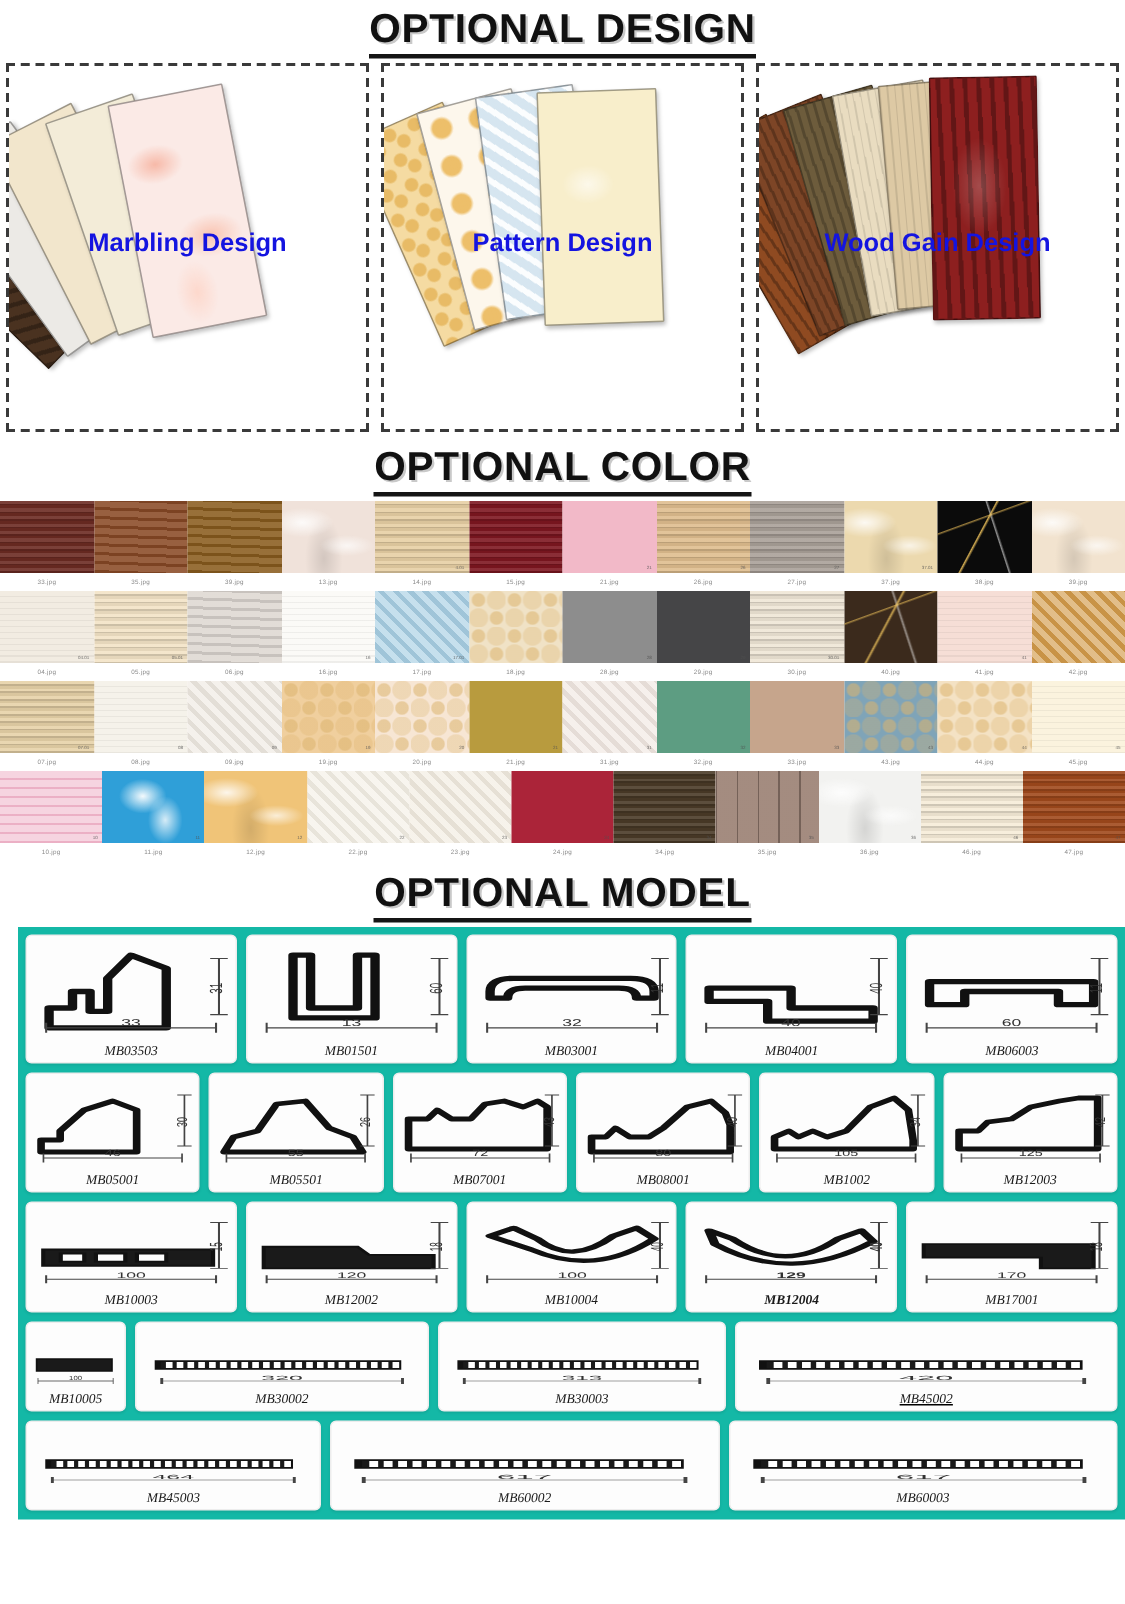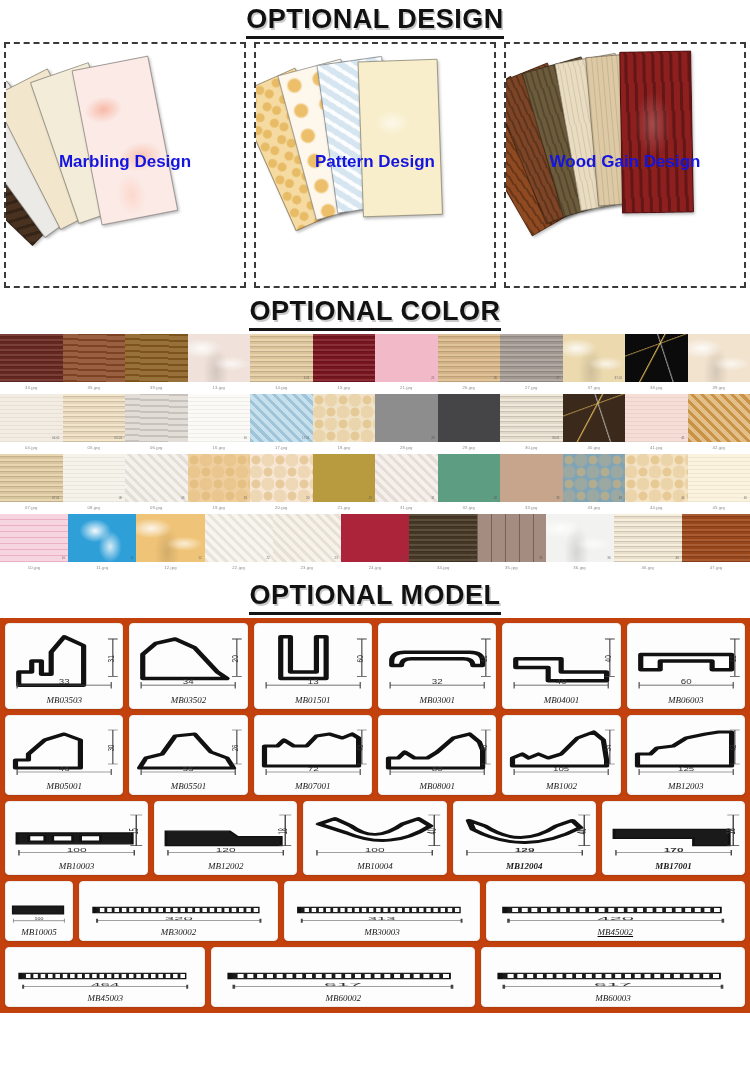--- a/index.html
+++ b/index.html
@@ -135,22 +135,23 @@
   .tx-soft { background-image: repeating-linear-gradient(0deg, rgba(0,0,0,.05) 0 1px, transparent 1px 4px); }
   .tx-stripe-pink { background-image: repeating-linear-gradient(0deg, rgba(225,140,170,.5) 0 1px, transparent 1px 6px); }
   .tx-cloud {
     background-image:
       radial-gradient(ellipse 22px 16px at 40% 35%, rgba(255,255,255,.95), transparent 72%),
       radial-gradient(ellipse 16px 22px at 62% 68%, rgba(255,255,255,.8), transparent 72%);
   }
 
   
   .model-panel {
-    background: #c2410c;
+    background: #14b8a6;
     padding: 5px 5px 6px 5px;
+    margin-left: 12px;
   }
   .model-row { display: flex; gap: 6px; margin-bottom: 6px; }
   .model-row:last-child { margin-bottom: 0; }
   .model-card {
     background: #fdfdfd;
     border: 1px solid #ededed;
     border-radius: 4px;
     box-shadow: 0 1px 2px rgba(0,0,0,.10);
     display: flex;
     flex-direction: column;
@@ -514,30 +515,20 @@
             <path d="M6,52 L6,40 L14,40 L14,30 L20,30 L20,42 L26,42 L26,22 L34,8 L46,16 L46,52 Z" class="prof"></path>
             <path d="M5,52 L63,52 M5,49 L5,55 M63,49 L63,55" class="dim"></path>
             <text x="34" y="51" class="dimtxt">33</text>
             <path d="M64,10 L64,44 M61,10 L67,10 M61,44 L67,44" class="dim"></path>
             <text x="65" y="28" class="dimtxt-v" transform="rotate(-90 65 28)">31</text>
           </svg>
           <div class="model-name">MB03503</div>
         </div>
         <div class="model-card" style="flex: 1 1 0px; height: 86px;">
           <svg viewBox="0 0 68 60" preserveAspectRatio="none" class="model-svg">
-            <path d="M6,46 L6,24 L14,14 L26,10 L38,18 L52,40 L58,46 Z" class="prof"></path>
-            <path d="M5,52 L63,52 M5,49 L5,55 M63,49 L63,55" class="dim"></path>
-            <text x="34" y="51" class="dimtxt">34</text>
-            <path d="M64,10 L64,44 M61,10 L67,10 M61,44 L67,44" class="dim"></path>
-            <text x="65" y="28" class="dimtxt-v" transform="rotate(-90 65 28)">20</text>
-          </svg>
-          <div class="model-name">MB03502</div>
-        </div>
-        <div class="model-card" style="flex: 1 1 0px; height: 86px;">
-          <svg viewBox="0 0 68 60" preserveAspectRatio="none" class="model-svg">
             <path d="M14,8 L14,46 L42,46 L42,8 L36,8 L36,40 L20,40 L20,8 Z" class="prof"></path>
             <path d="M5,52 L63,52 M5,49 L5,55 M63,49 L63,55" class="dim"></path>
             <text x="34" y="51" class="dimtxt">13</text>
             <path d="M64,10 L64,44 M61,10 L67,10 M61,44 L67,44" class="dim"></path>
             <text x="65" y="28" class="dimtxt-v" transform="rotate(-90 65 28)">60</text>
           </svg>
           <div class="model-name">MB01501</div>
         </div>
         <div class="model-card" style="flex: 1 1 0px; height: 86px;">
           <svg viewBox="0 0 68 60" preserveAspectRatio="none" class="model-svg">
@@ -666,21 +657,21 @@
         <div class="model-card" style="flex: 1 1 0px; height: 74px; font-weight: bold;">
           <svg viewBox="0 0 68 60" preserveAspectRatio="none" class="model-svg">
             <path d="M6,16 L14,22 Q32,48 50,22 L58,16 L62,24 Q34,56 8,26 Z" class="prof"></path>
             <path d="M5,52 L63,52 M5,49 L5,55 M63,49 L63,55" class="dim"></path>
             <text x="34" y="51" class="dimtxt">129</text>
             <path d="M64,10 L64,44 M61,10 L67,10 M61,44 L67,44" class="dim"></path>
             <text x="65" y="28" class="dimtxt-v" transform="rotate(-90 65 28)">40</text>
           </svg>
           <div class="model-name">MB12004</div>
         </div>
-        <div class="model-card" style="flex: 1 1 0px; height: 74px; font-weight: bold;">
+        <div class="model-card" style="flex: 1 1 0px; height: 74px;">
           <svg viewBox="0 0 68 60" preserveAspectRatio="none" class="model-svg">
             <path d="M4,26 L4,36 L44,36 L44,44 L62,44 L62,26 Z" class="prof-fill"></path>
             <path d="M5,52 L63,52 M5,49 L5,55 M63,49 L63,55" class="dim"></path>
             <text x="34" y="51" class="dimtxt">170</text>
             <path d="M64,10 L64,44 M61,10 L67,10 M61,44 L67,44" class="dim"></path>
             <text x="65" y="28" class="dimtxt-v" transform="rotate(-90 65 28)">18</text>
           </svg>
           <div class="model-name">MB17001</div>
         </div>
       </div>

